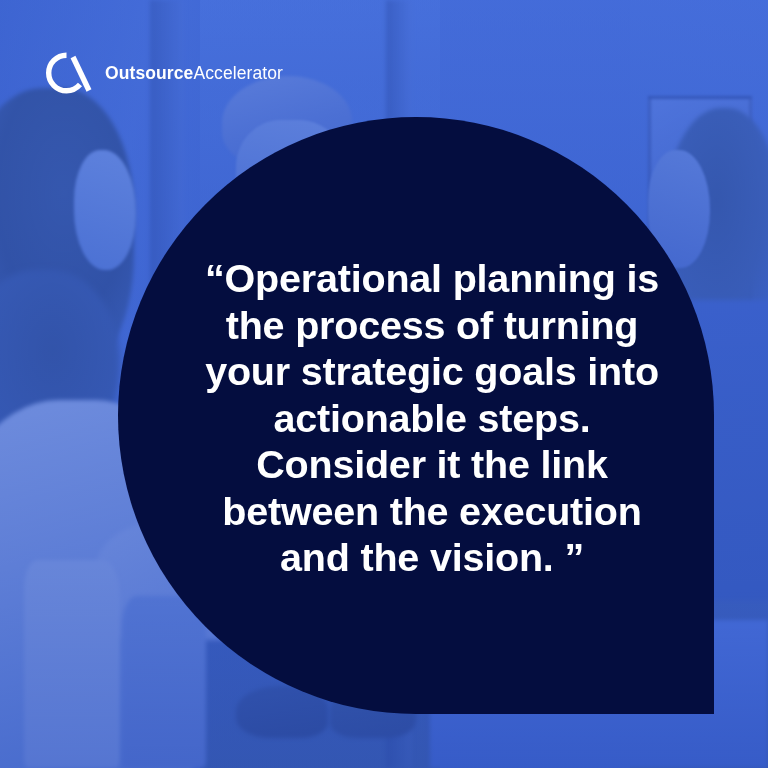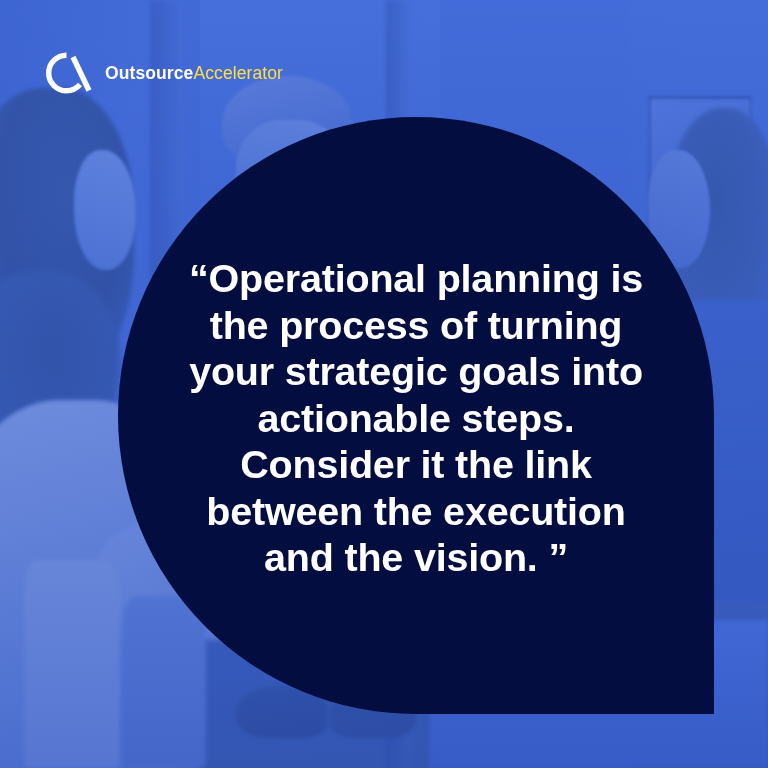--- a/index.html
+++ b/index.html
@@ -168,21 +168,21 @@
     position:absolute;
     left:118px; top:117px;
     width:596px; height:597px;
     background:#040d3f;
     border-radius:50% 50% 0 50%;
   }
 
   
   .quote-text {
     position:absolute;
-    left:118px; top:255px;
+    left:134px; top:255px;
     width:596px;
     text-align:center;
     color:#ffffff;
     font-size:39.5px;
     font-weight:bold;
     line-height:46.5px;
     letter-spacing:-0.2px;
     white-space:pre-line;
   }
 
@@ -195,21 +195,21 @@
   .logo-mark { width:48px; height:46px; display:block; }
   .logo-words {
     display:flex; flex-direction:row;
     justify-content:center; line-height:1.13;
     padding-top:1px;
   }
   .logo-line1 {
     color:#ffffff; font-size:17.5px; font-weight:bold; letter-spacing:.1px;
   }
   .logo-line2 {
-    color:#fde047; font-size:17.5px; font-weight:normal; letter-spacing:.1px;
+    color:#ffffff; font-size:17.5px; font-weight:normal; letter-spacing:.1px;
   }
 </style>
 </head>
 <body>
 
 <div id="stage">
 
   <div class="bg-photo">
     <div class="bg-wall-a"></div>
     <div class="bg-wall-b"></div>

